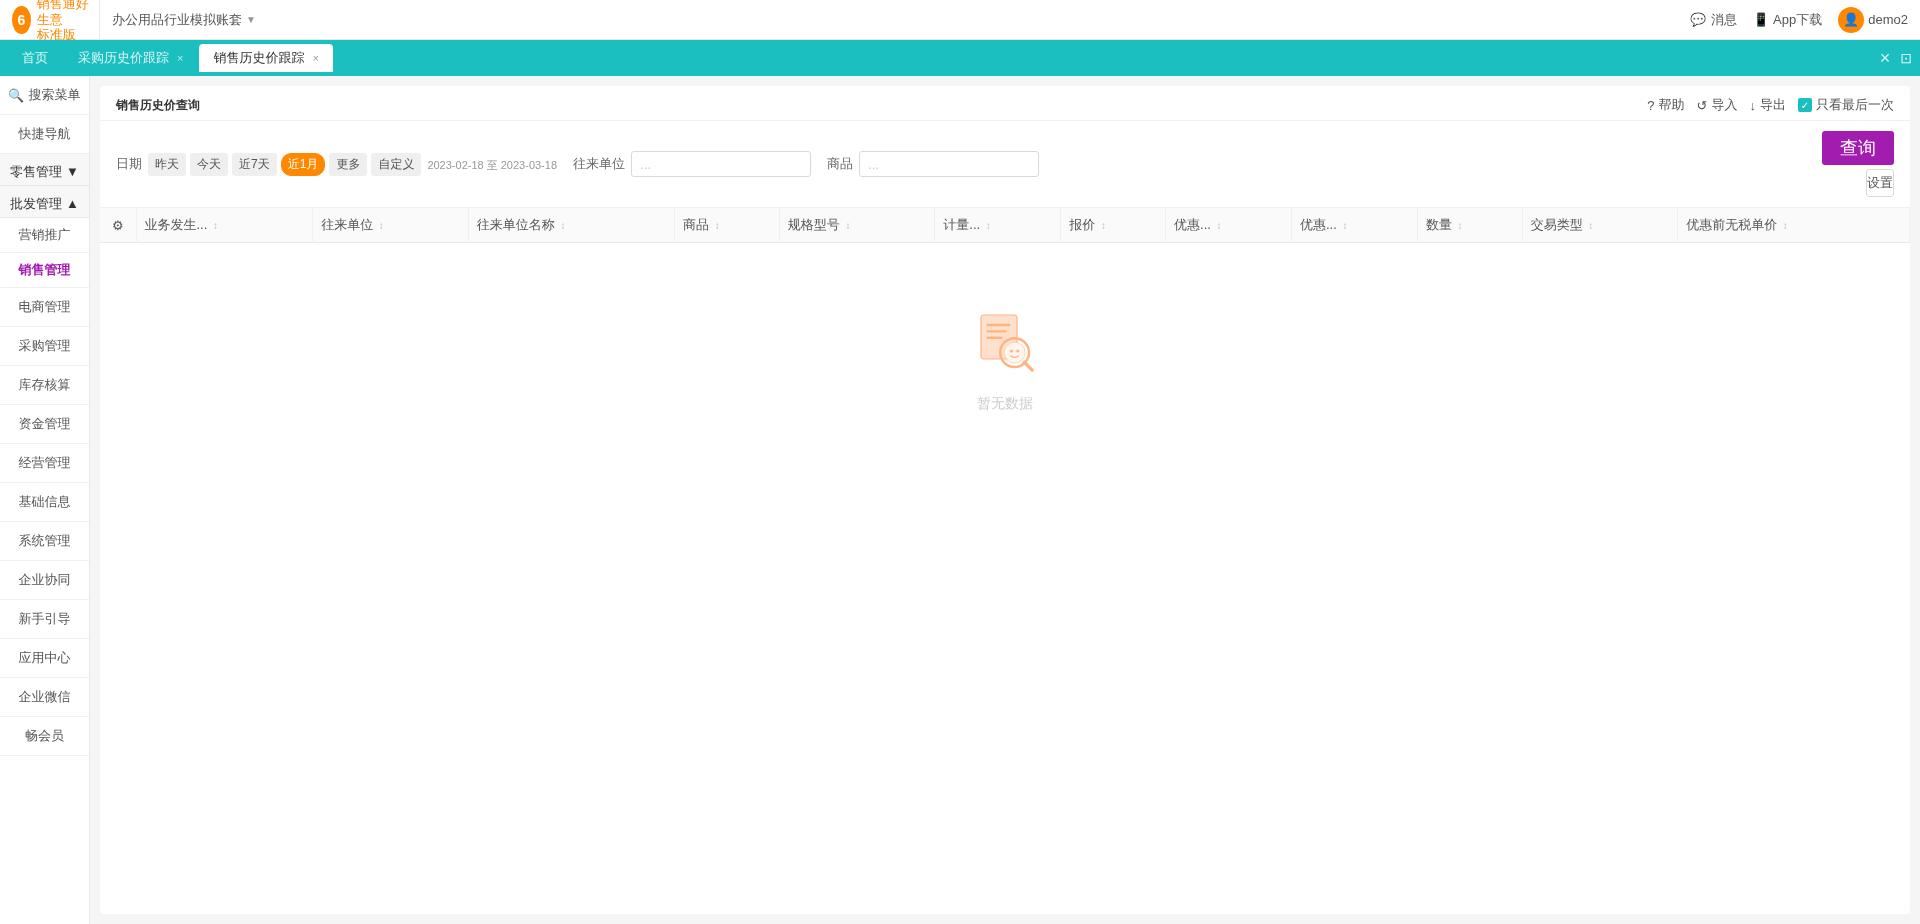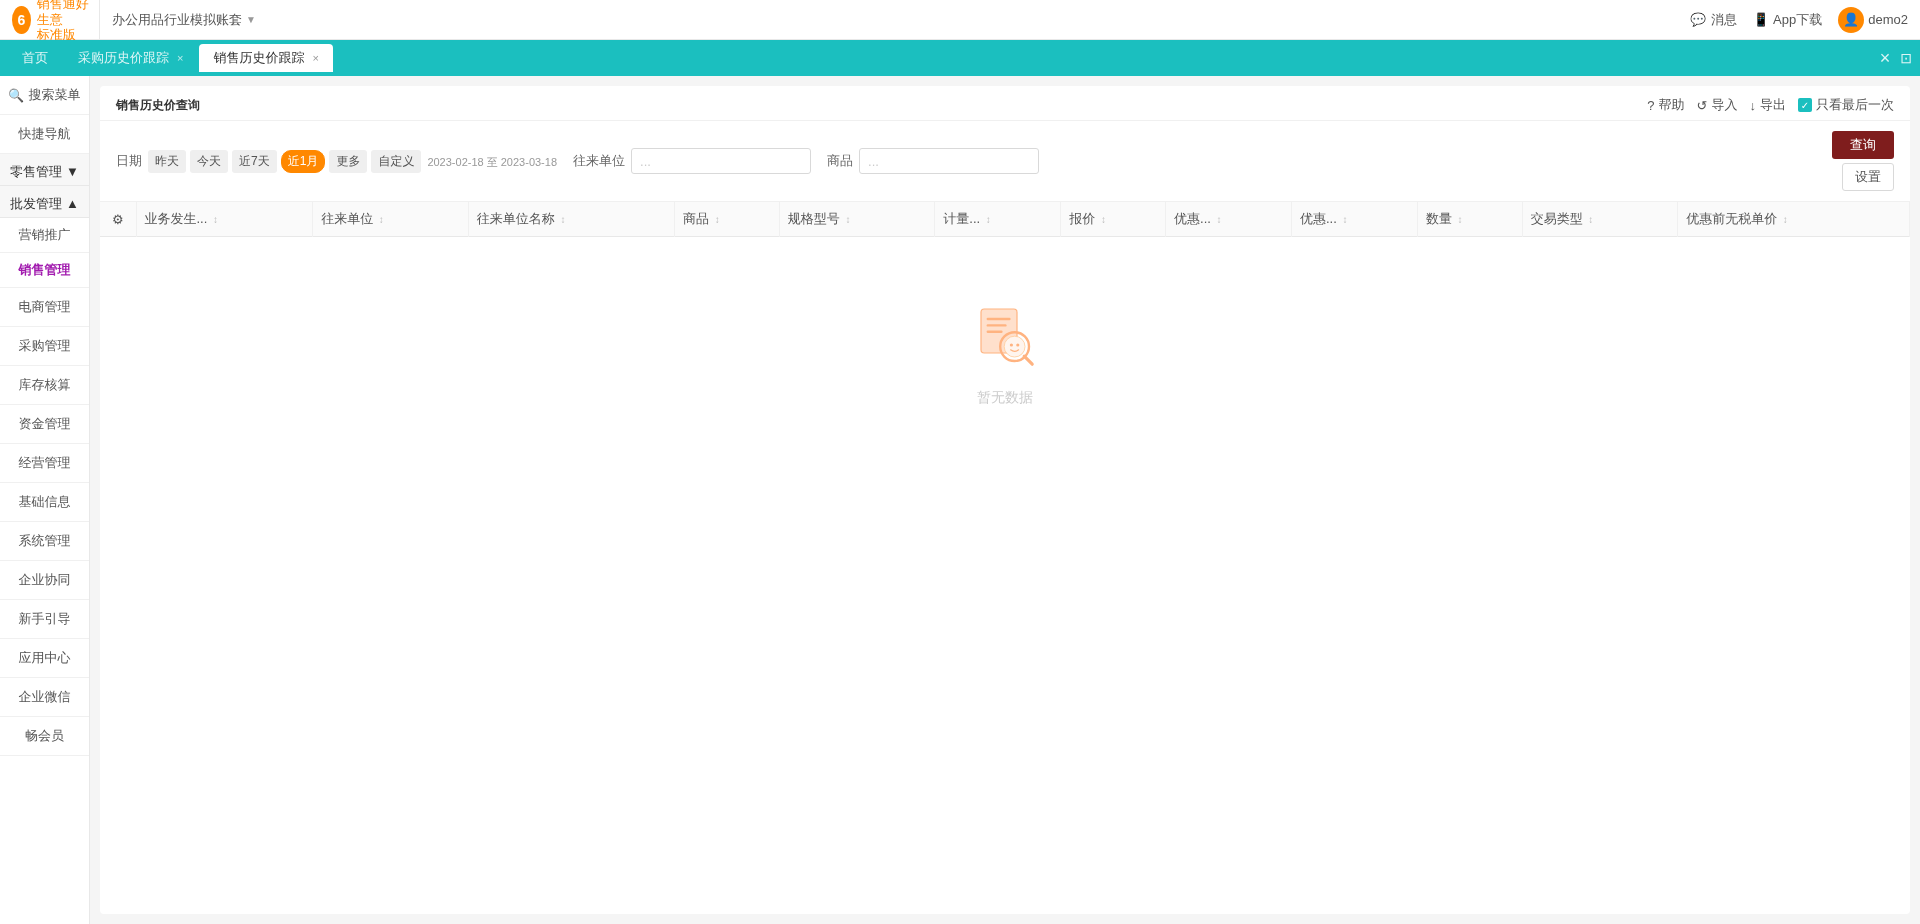--- a/index.html
+++ b/index.html
@@ -301,34 +301,34 @@
       color: #333;
       width: 180px;
       outline: none;
       display: flex;
       align-items: center;
       justify-content: space-between;
       cursor: pointer;
       height: 26px;
     }
     .search-btn {
-      background: #7f1d1d;
+      background: #a21caf;
       color: white;
       border: none;
       border-radius: 3px;
       padding: 5px 18px;
       cursor: pointer;
-      font-size: 13px;
+      font-size: 18px;
     }
     .settings-btn {
       background: #fff;
       color: #555;
       border: 1px solid #d9d9d9;
       border-radius: 3px;
-      padding: 4px 12px;
+      padding: 4px 0;
       cursor: pointer;
       font-size: 13px;
     }
 
     .filter-right {
       margin-left: auto;
       display: flex;
       flex-direction: column;
       align-items: flex-end;
       gap: 4px;

